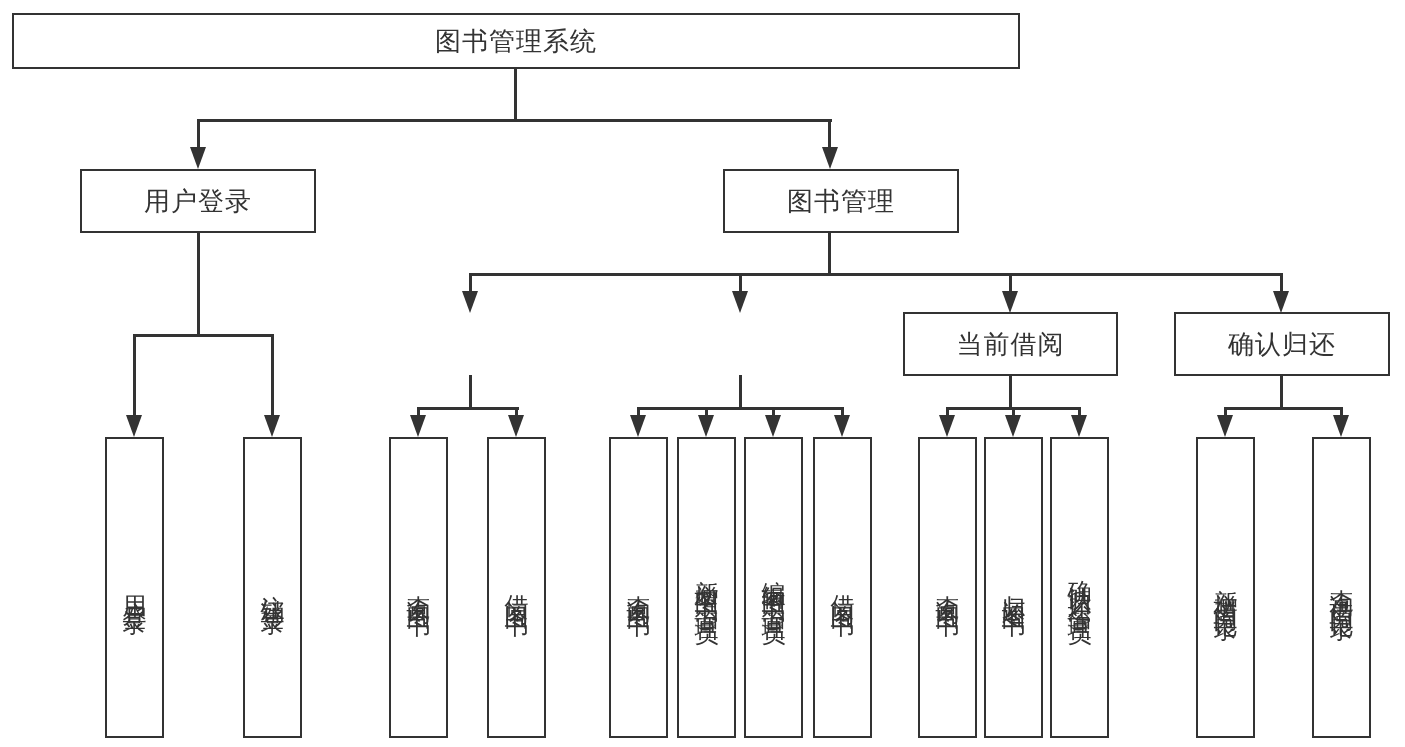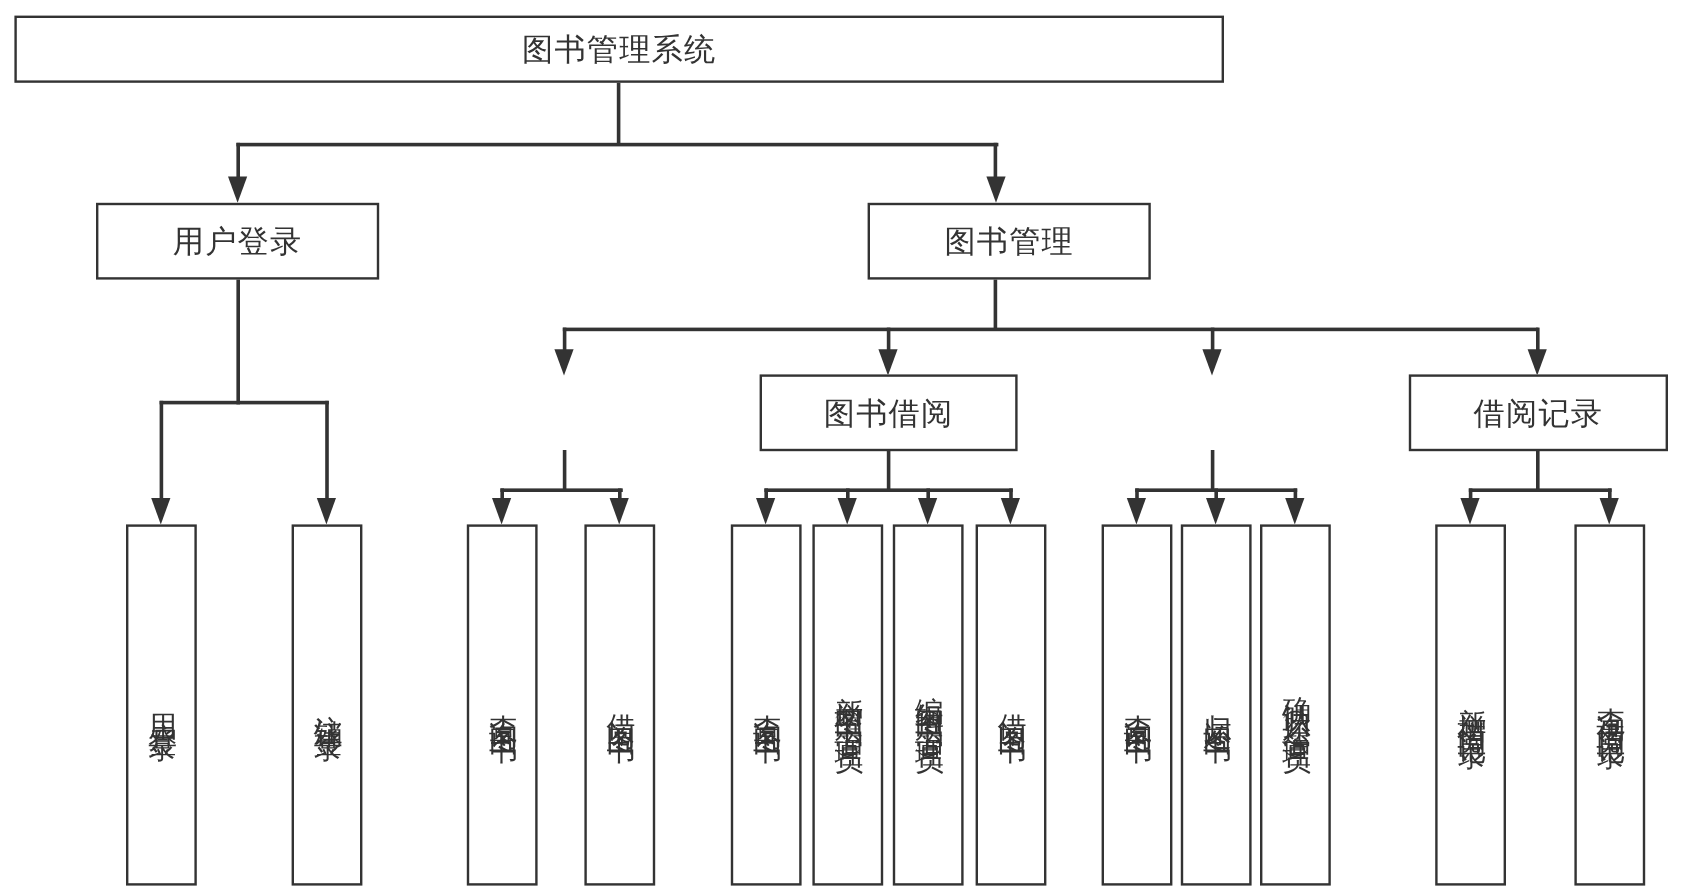--- a/index.html
+++ b/index.html
@@ -67,22 +67,22 @@
   <i class="ln" style="left:469px;top:273px;width:813px;height:3px;"></i>
   <i class="ln" style="left:469px;top:273px;width:3px;height:22px;"></i>
   <i class="ar" style="left:462px;top:291px;"></i>
   <i class="ln" style="left:739px;top:273px;width:3px;height:22px;"></i>
   <i class="ar" style="left:732px;top:291px;"></i>
   <i class="ln" style="left:1009px;top:273px;width:3px;height:22px;"></i>
   <i class="ar" style="left:1002px;top:291px;"></i>
   <i class="ln" style="left:1280px;top:273px;width:3px;height:22px;"></i>
   <i class="ar" style="left:1273px;top:291px;"></i>
 
-  <div class="node h-label" style="left:633px;top:312px;width:215px;height:64px;">图书借阅</div>
-  <div class="node h-label" style="left:1174px;top:312px;width:216px;height:64px;">借阅记录</div>
+  <div class="node h-label" style="left:903px;top:312px;width:215px;height:64px;">当前借阅</div>
+  <div class="node h-label" style="left:1174px;top:312px;width:216px;height:64px;">确认归还</div>
 
   <i class="ln" style="left:469px;top:375px;width:3px;height:34px;"></i>
   <i class="ln" style="left:739px;top:375px;width:3px;height:34px;"></i>
   <i class="ln" style="left:1009px;top:375px;width:3px;height:34px;"></i>
   <i class="ln" style="left:1280px;top:375px;width:3px;height:34px;"></i>
 
   <i class="ln" style="left:417px;top:407px;width:102px;height:3px;"></i>
   <i class="ln" style="left:637px;top:407px;width:207px;height:3px;"></i>
   <i class="ln" style="left:946px;top:407px;width:135px;height:3px;"></i>
   <i class="ln" style="left:1224px;top:407px;width:119px;height:3px;"></i>

